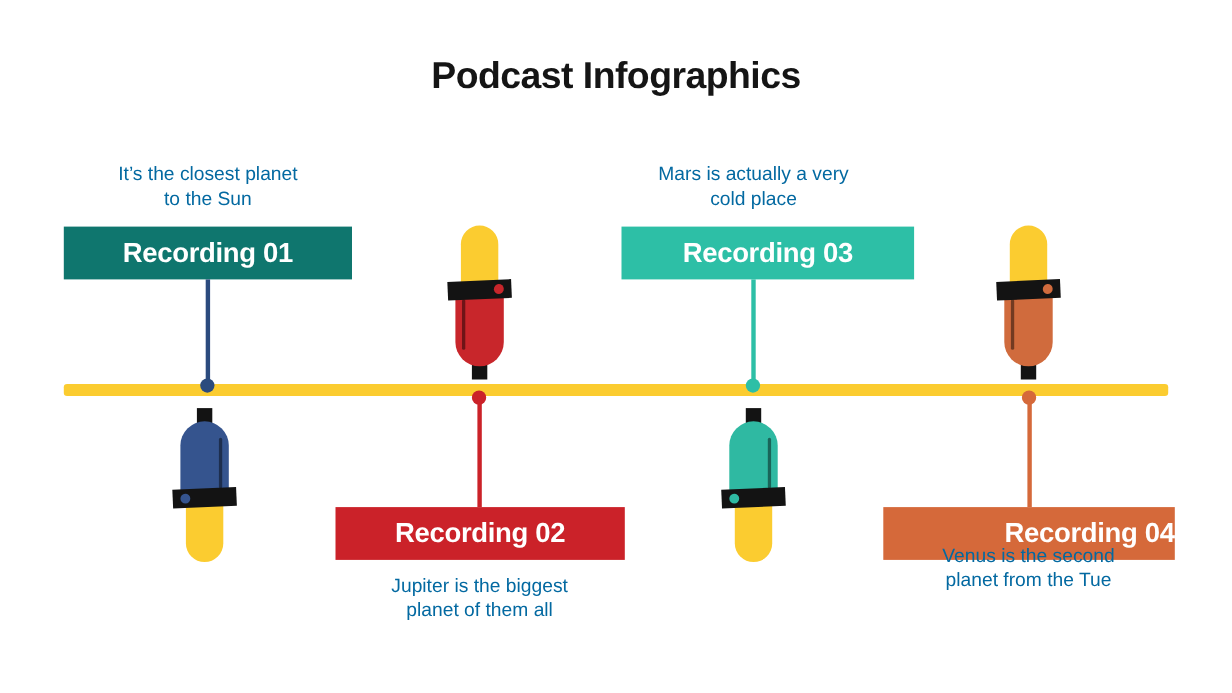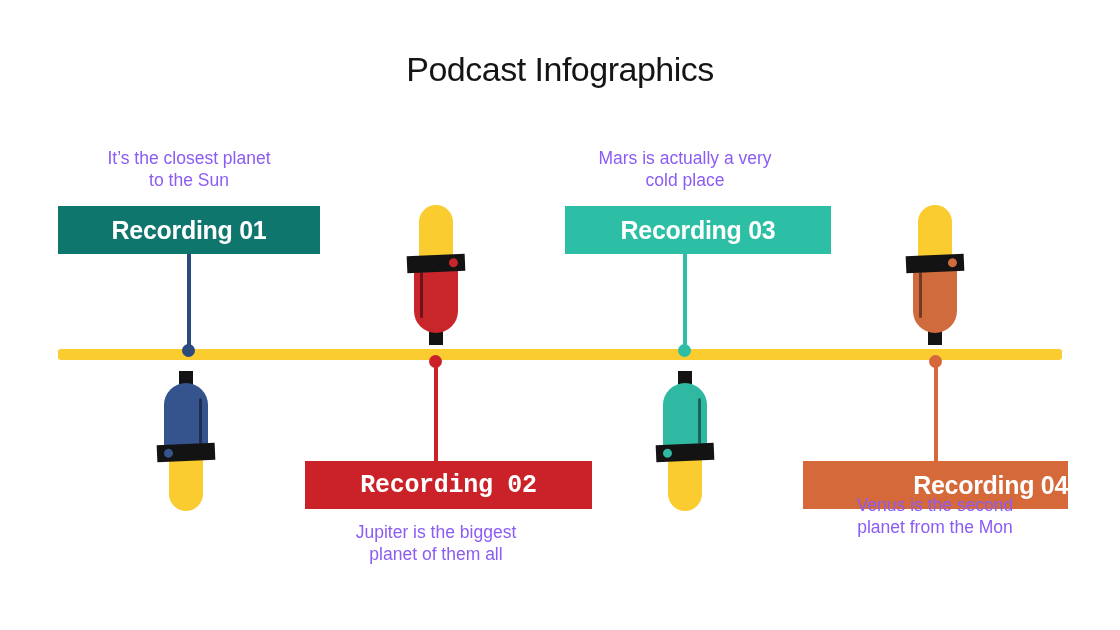--- a/index.html
+++ b/index.html
@@ -2,28 +2,28 @@
 <html><head>
 <meta charset="utf-8">
 <style>
   html,body{margin:0;padding:0;background:#fff;}
   .canvas{
     position:relative;width:1120px;height:630px;background:#ffffff;
     font-family:"Liberation Sans",sans-serif;overflow:hidden;
   }
   .title{
     position:absolute;left:0;right:0;top:50px;margin:0;text-align:center;
-    font-size:34px;font-weight:normal;letter-spacing:-0.5px;color:#151515;
+    font-size:34px;font-weight:bold;letter-spacing:-0.5px;color:#151515;
   }
   .timeline{
     position:absolute;left:58px;top:349px;width:1004px;height:11px;border-radius:3px;
   }
   .desc{
     position:absolute;margin:0;width:300px;text-align:center;
-    font-size:17.5px;line-height:22px;color:#8b5cf6;
+    font-size:17.5px;line-height:22px;color:#0369a1;
   }
   .desc .line{display:block;}
   .banner{
     position:absolute;display:flex;align-items:center;justify-content:center;
     color:#ffffff;font-size:25px;font-weight:bold;letter-spacing:-0.3px;
   }
   .connector{position:absolute;width:3.5px;}
   .dot{position:absolute;width:13px;height:13px;border-radius:50%;}
 
   
@@ -39,21 +39,21 @@
   
   .desc-1{left:39px;top:147px;}
   .banner-1{left:58px;top:206px;width:262px;height:48px;}
   .conn-1{left:187px;top:254px;height:92px;}
   .dot-1{left:182px;top:344px;}
   .mic-1{left:156px;top:371px;}
   
   .mic-2{left:406px;top:205px;}
   .dot-2{left:429px;top:355px;}
   .conn-2{left:434px;top:360px;height:101px;}
-  .banner-2{left:305px;top:461px;width:287px;height:48px;font-family:Liberation Mono, monospace;}
+  .banner-2{left:305px;top:461px;width:263px;height:48px;}
   .desc-2{left:286px;top:521px;}
   
   .desc-3{left:535px;top:147px;}
   .banner-3{left:552px;top:206px;width:266px;height:48px;margin-left:13px;}
   .conn-3{left:683px;top:254px;height:92px;}
   .dot-3{left:678px;top:344px;}
   .mic-3{left:655px;top:371px;}
   
   .mic-4{left:905px;top:205px;}
   .dot-4{left:929px;top:355px;}
@@ -140,16 +140,16 @@
       <div class="mic-band-dot" style="background-color: rgb(208, 107, 61);"></div>
     </div>
   </div>
   <div class="dot dot-4" style="background-color: rgb(213, 105, 58);"></div>
   <div class="connector conn-4" style="background-color: rgb(213, 105, 58);"></div>
   <div class="banner banner-4" style="background-color: rgb(213, 105, 58); justify-content: flex-end;">
     <span>Recording 04</span>
   </div>
   <p class="desc desc-4">
     <span class="line">Venus is the second</span>
-    <span class="line">planet from the Mon</span>
+    <span class="line">planet from the Tue</span>
   </p>
 
 </div>
 
 </body></html>

